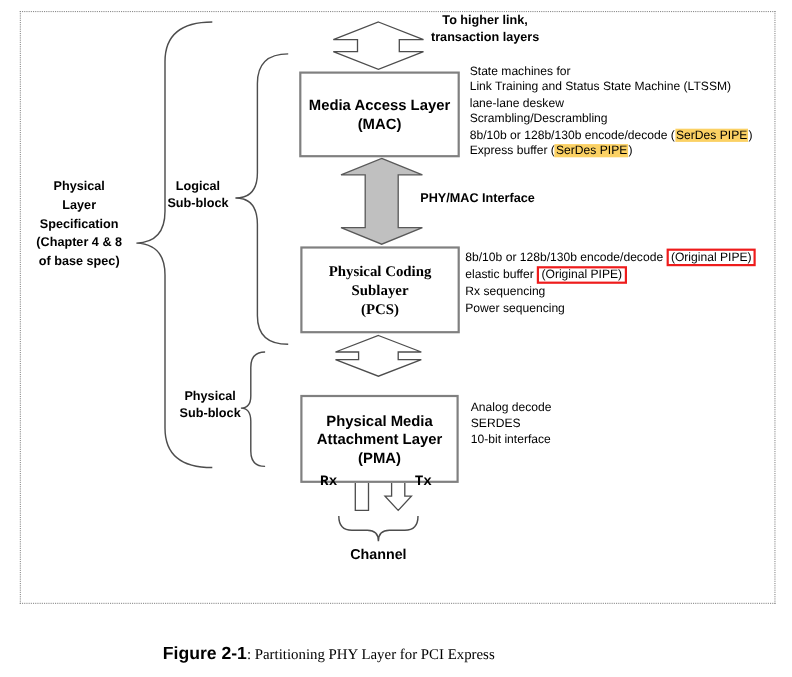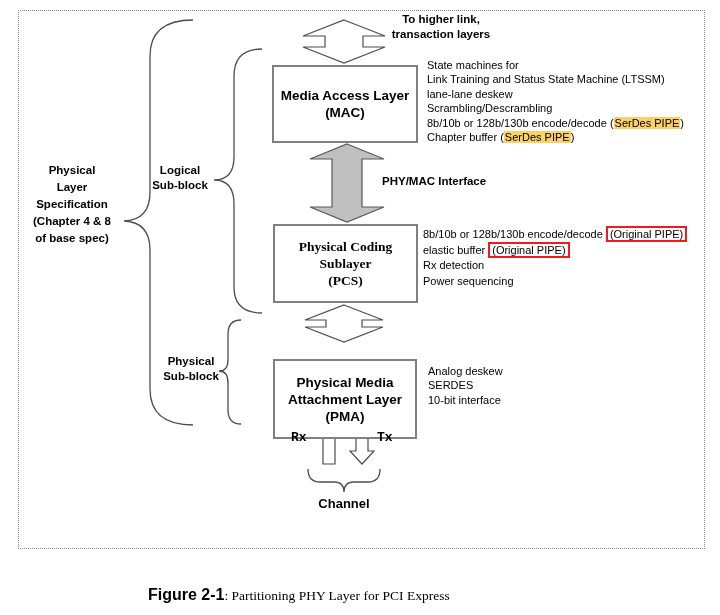--- a/index.html
+++ b/index.html
@@ -74,44 +74,44 @@
   <div class="abs blockbox" style="left:272px;top:65px;width:142px;height:74px;">
     <div class="ml">Media Access Layer</div>
     <div>(MAC)</div>
   </div>
   <div class="abs notes" style="left:427px;top:58px;">
     <div>State machines for</div>
     <div>Link Training and Status State Machine (LTSSM)</div>
     <div>lane-lane deskew</div>
     <div>Scrambling/Descrambling</div>
     <div><span>8b/10b or 128b/130b encode/decode (</span><span class="hl">SerDes PIPE</span><span>)</span></div>
-    <div><span>Chapter buffer (</span><span class="hl">SerDes PIPE</span><span>)</span></div>
+    <div><span>Express buffer (</span><span class="hl">SerDes PIPE</span><span>)</span></div>
   </div>
 
   <div class="abs smallbold" style="left:382px;top:174px;">PHY/MAC Interface</div>
 
   <div class="abs blockbox" style="left:273px;top:224px;width:141px;height:75px;font-family:Liberation Serif, serif;">
     <div class="ml">Physical Coding
 Sublayer</div>
     <div>(PCS)</div>
   </div>
   <div class="abs notes pcs" style="left:423px;top:227px;">
     <div><span>8b/10b or 128b/130b encode/decode </span><span class="redbox">(Original PIPE)</span></div>
     <div><span>elastic buffer </span><span class="redbox">(Original PIPE)</span></div>
-    <div>Rx detection</div>
+    <div>Rx sequencing</div>
     <div>Power sequencing</div>
   </div>
 
   <div class="abs blockbox" style="left:273px;top:343px;width:140px;height:76px;margin-top:16px;">
     <div class="ml">Physical Media
 Attachment Layer</div>
     <div>(PMA)</div>
   </div>
   <div class="abs notes" style="left:428px;top:364px;">
-    <div>Analog deskew</div>
+    <div>Analog decode</div>
     <div>SERDES</div>
     <div>10-bit interface</div>
   </div>
 
   <div class="abs rxtx" style="left:291px;top:430px;">Rx</div>
   <div class="abs rxtx" style="left:377px;top:430px;">Tx</div>
   <div id="channel-label" class="abs" style="left:302px;top:496px;width:84px;">Channel</div>
 
   <div id="caption" class="abs" style="left:148px;top:586px;">
     <span class="fig">Figure 2-1</span>

